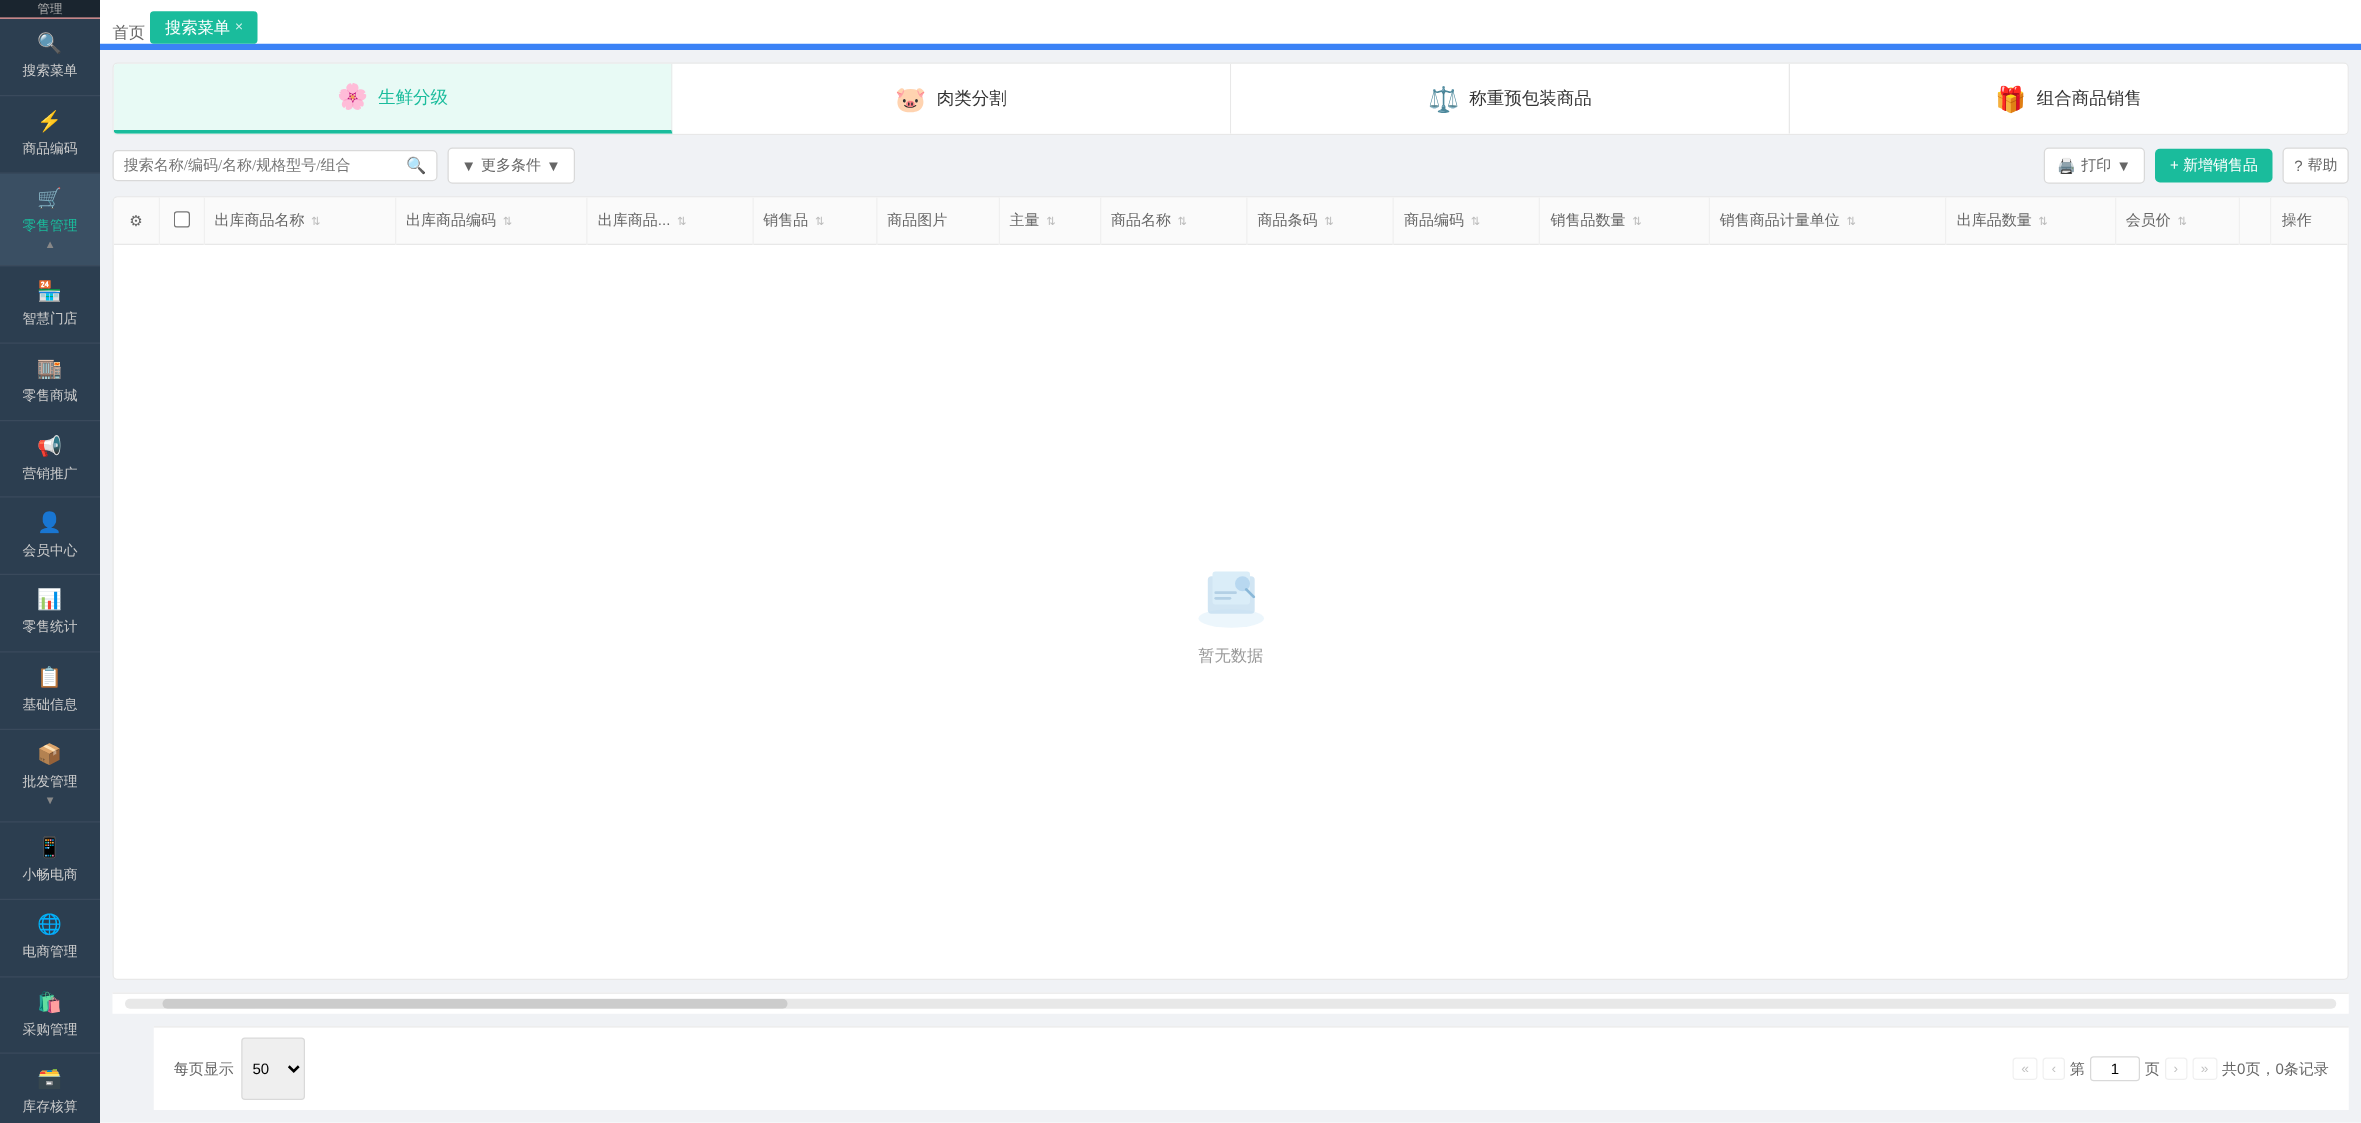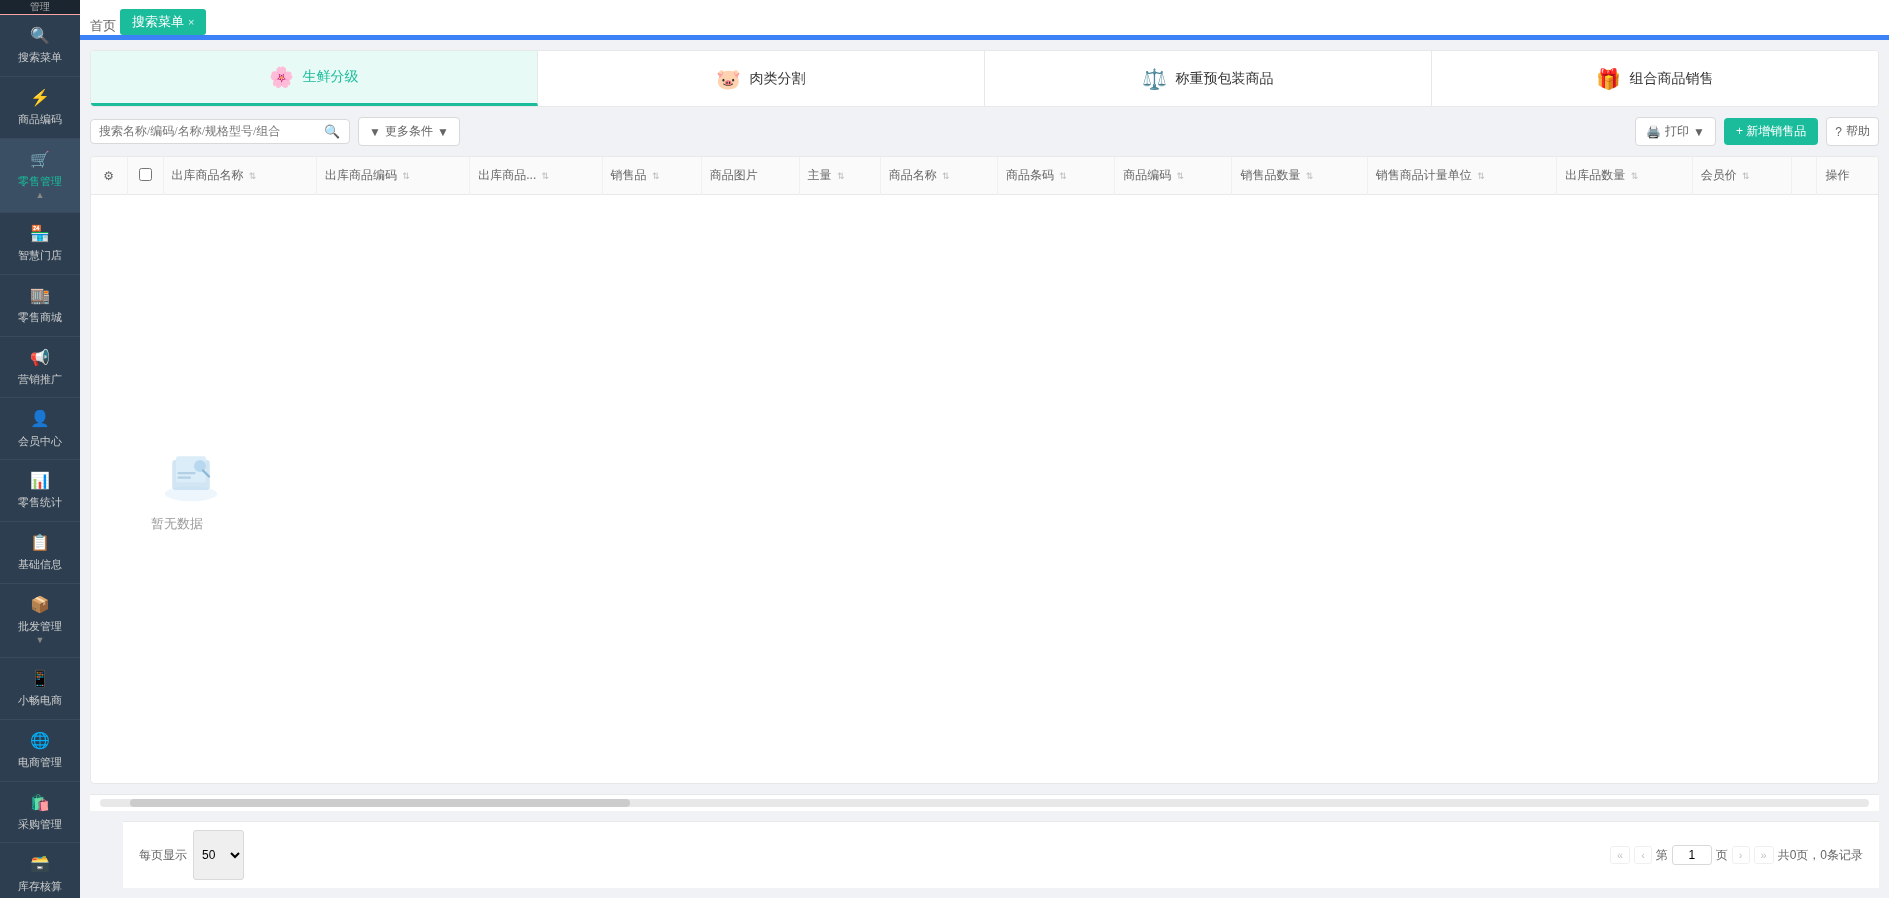--- a/index.html
+++ b/index.html
@@ -233,20 +233,21 @@
     thead th:last-child { border-right: none; }
     thead th .sort-arrows { font-size: 9px; color: #bbb; margin-left: 2px; }
     .th-checkbox { width: 36px; text-align: center; }
     .th-settings { width: 36px; text-align: center; }
 
     
     .empty-state {
       flex: 1;
       display: flex;
       flex-direction: column;
+      align-items: center;
       justify-content: center;
       padding: 60px;
       color: #999;
       font-size: 13px;
       gap: 10px;
     }
     .empty-icon {
       width: 80px;
       height: 60px;
     }

